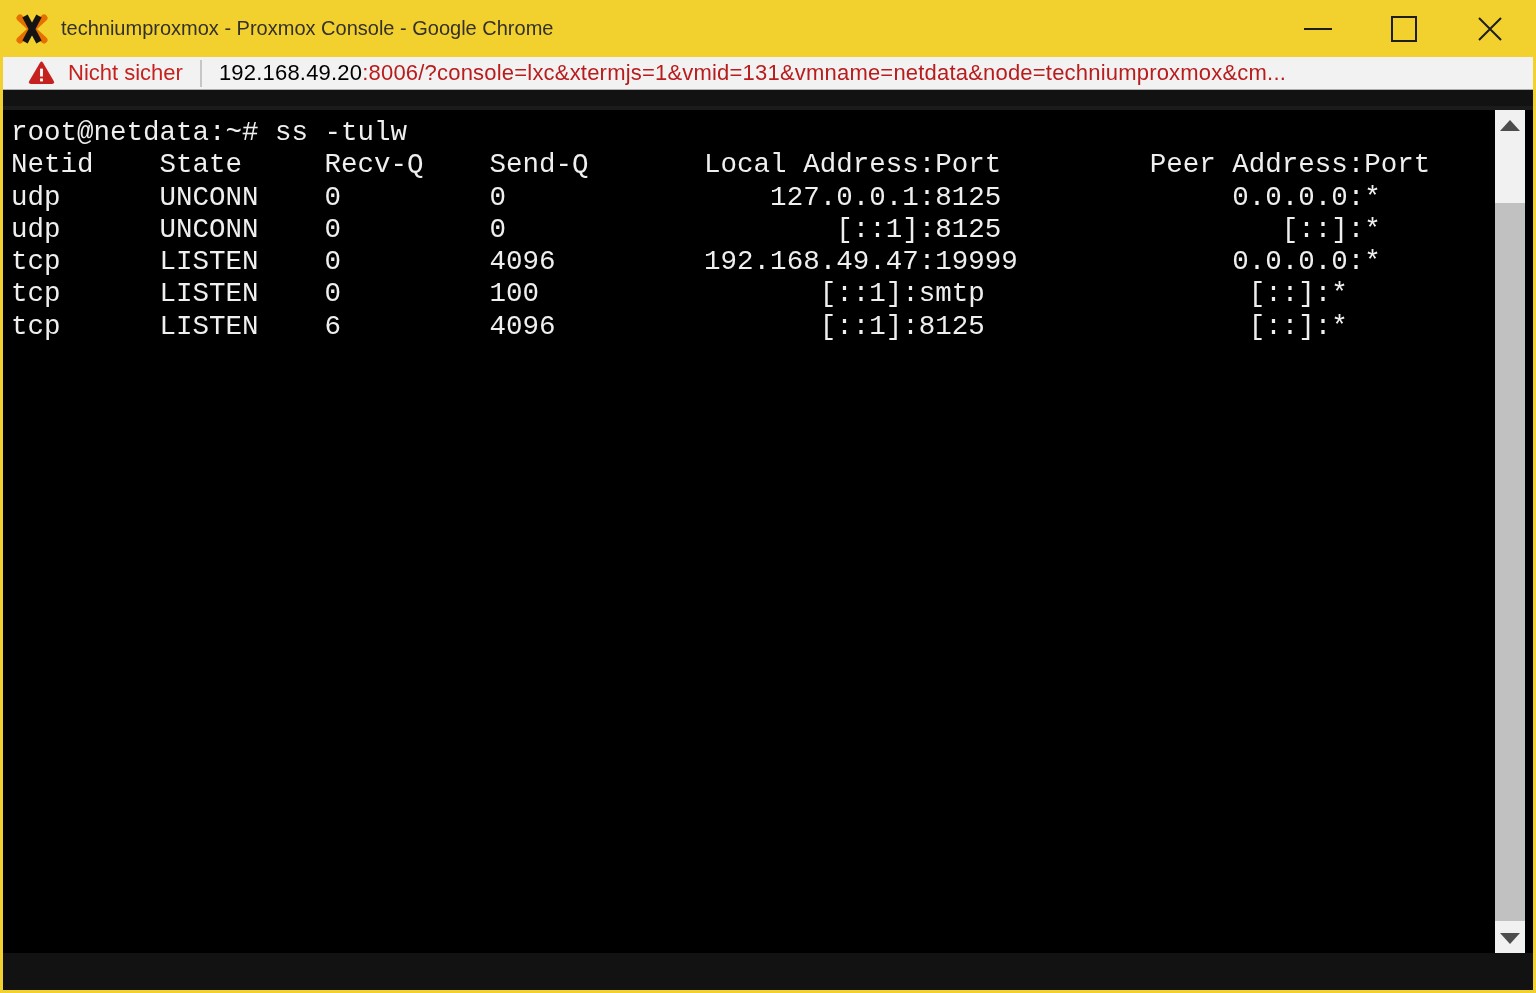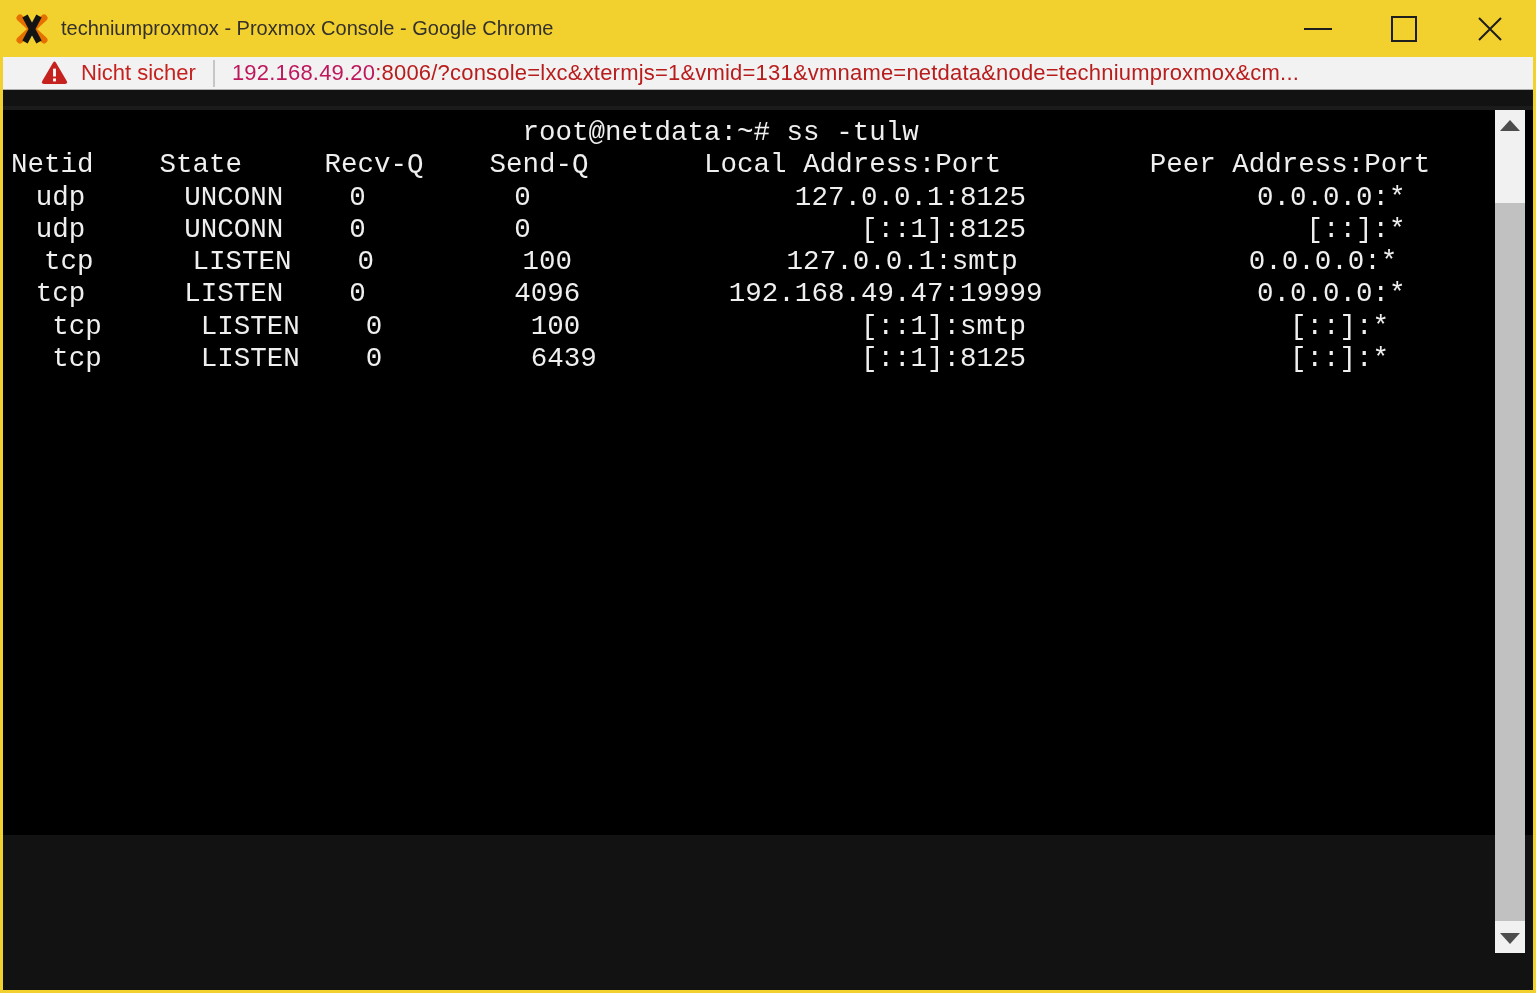--- a/index.html
+++ b/index.html
@@ -26,35 +26,35 @@
   }
   .win-controls { display: flex; height: 100%; flex: 0 0 auto; }
   .win-btn { width: 86px; height: 100%; display: flex; align-items: center; justify-content: center; cursor: default; }
   .glyph-min { width: 28px; border-top: 2px solid #1E1E1E; }
   .glyph-max { width: 26px; height: 26px; border: 2px solid #1E1E1E; background: transparent; }
 
   
   .addressbar {
     position: absolute; top: 57px; left: 0; right: 0; height: 33px;
     background: #F2F2F2; border-bottom: 1px solid #ADADAD;
-    display: flex; align-items: center; padding-left: 38px;
+    display: flex; align-items: center; padding-left: 25px;
     white-space: nowrap; overflow: hidden;
   }
   .warn-icon { width: 27px; height: 24px; flex: 0 0 auto; }
   .not-secure { margin-left: 13px; font-size: 22px; color: #C5221F; }
   .divider { margin: 0 17px; width: 2px; height: 27px; background: #C6C6C6; flex: 0 0 auto; }
   .url { font-size: 22px; letter-spacing: 0.2px; }
-  .url .host { color: #be185d; }
+  .url .host { color: #000000; }
   .url .rest { color: #b91c1c; }
 
   
   .top-shadow { position: absolute; top: 106px; left: 0; right: 0; height: 4px; background: #1B1B1B; }
   .term-screen {
-    position: absolute; top: 110px; left: 0; right: 0; height: 725px;
-    background: #000000; cursor: text; text-align: center;
+    position: absolute; top: 110px; left: 0; right: 0; height: 843px;
+    background: #000000; cursor: text;
   }
   .term-text {
     position: absolute; top: 7px; left: 8px;
     font-family: "Liberation Mono", monospace;
     font-size: 27.5px; line-height: 32.3px;
     color: #EFEFEF;
   }
   .tline { white-space: pre; height: 32.3px; }
   .cursor {
     display: inline-block; width: 17px; height: 30px;
@@ -111,24 +111,23 @@
     <span class="url"><span class="host">192.168.49.20</span><span class="rest">:8006/?console=lxc&amp;xtermjs=1&amp;vmid=131&amp;vmname=netdata&amp;node=techniumproxmox&amp;cm...</span></span>
   </div>
 
   <div class="top-shadow"></div>
   <div class="term-screen">
     <div class="term-text">
       <div class="tline">root@netdata:~# ss -tulw</div>
       <div class="tline">Netid    State     Recv-Q    Send-Q       Local Address:Port         Peer Address:Port</div>
       <div class="tline">udp      UNCONN    0         0                127.0.0.1:8125              0.0.0.0:*</div>
       <div class="tline">udp      UNCONN    0         0                    [::1]:8125                 [::]:*</div>
-      <div class="tline">tcp      LISTEN    0         100             127.0.0.1:smtp              0.0.0.0:*</div>
       <div class="tline">tcp      LISTEN    0         4096         192.168.49.47:19999             0.0.0.0:*</div>
       <div class="tline">tcp      LISTEN    0         100                 [::1]:smtp                [::]:*</div>
-      <div class="tline">tcp      LISTEN    0         6439                [::1]:8125                [::]:*</div>
+      <div class="tline">tcp      LISTEN    6         4096                [::1]:8125                [::]:*</div>
     </div>
   </div>
 
   <div class="scrollbar">
     <div class="sb-btn up">
       <div class="tri-up"></div>
     </div>
     <div class="sb-thumb"></div>
     <div class="sb-btn down">
       <div class="tri-down"></div>

